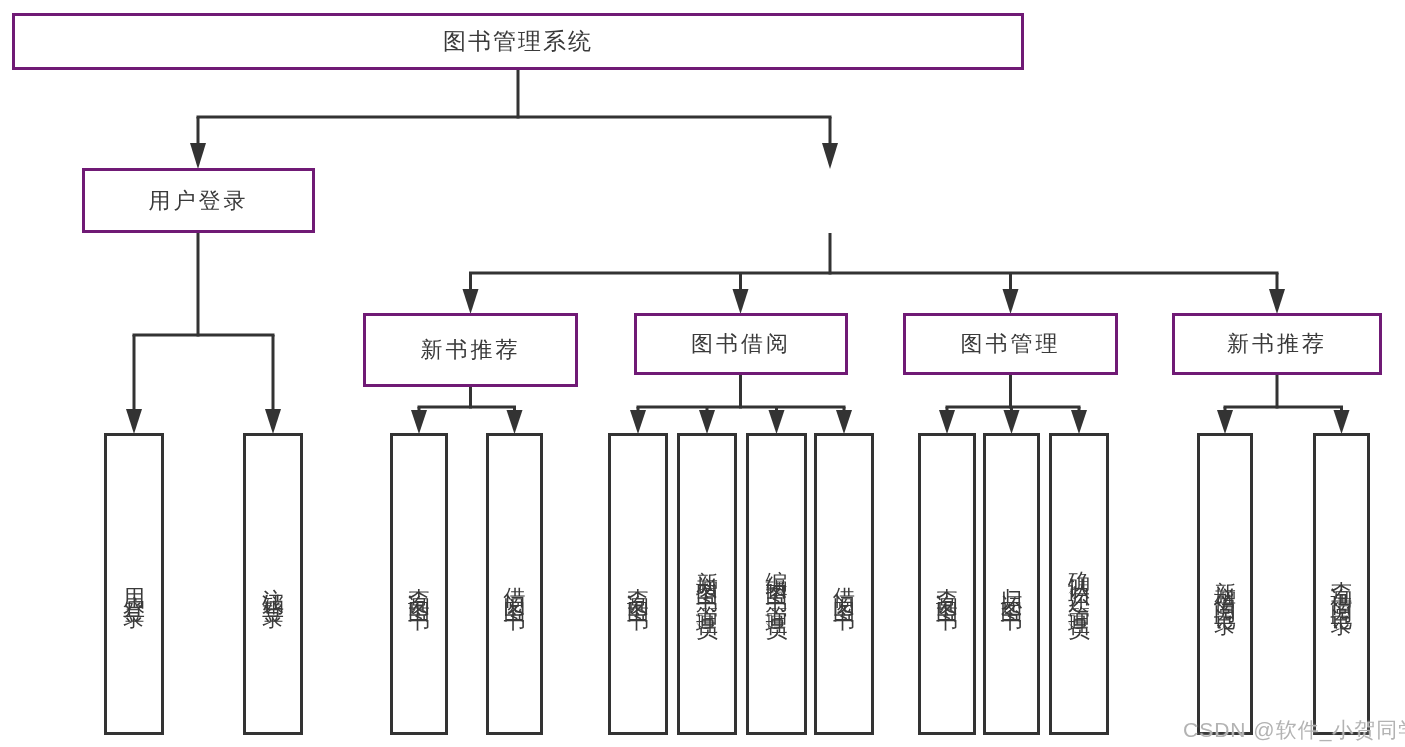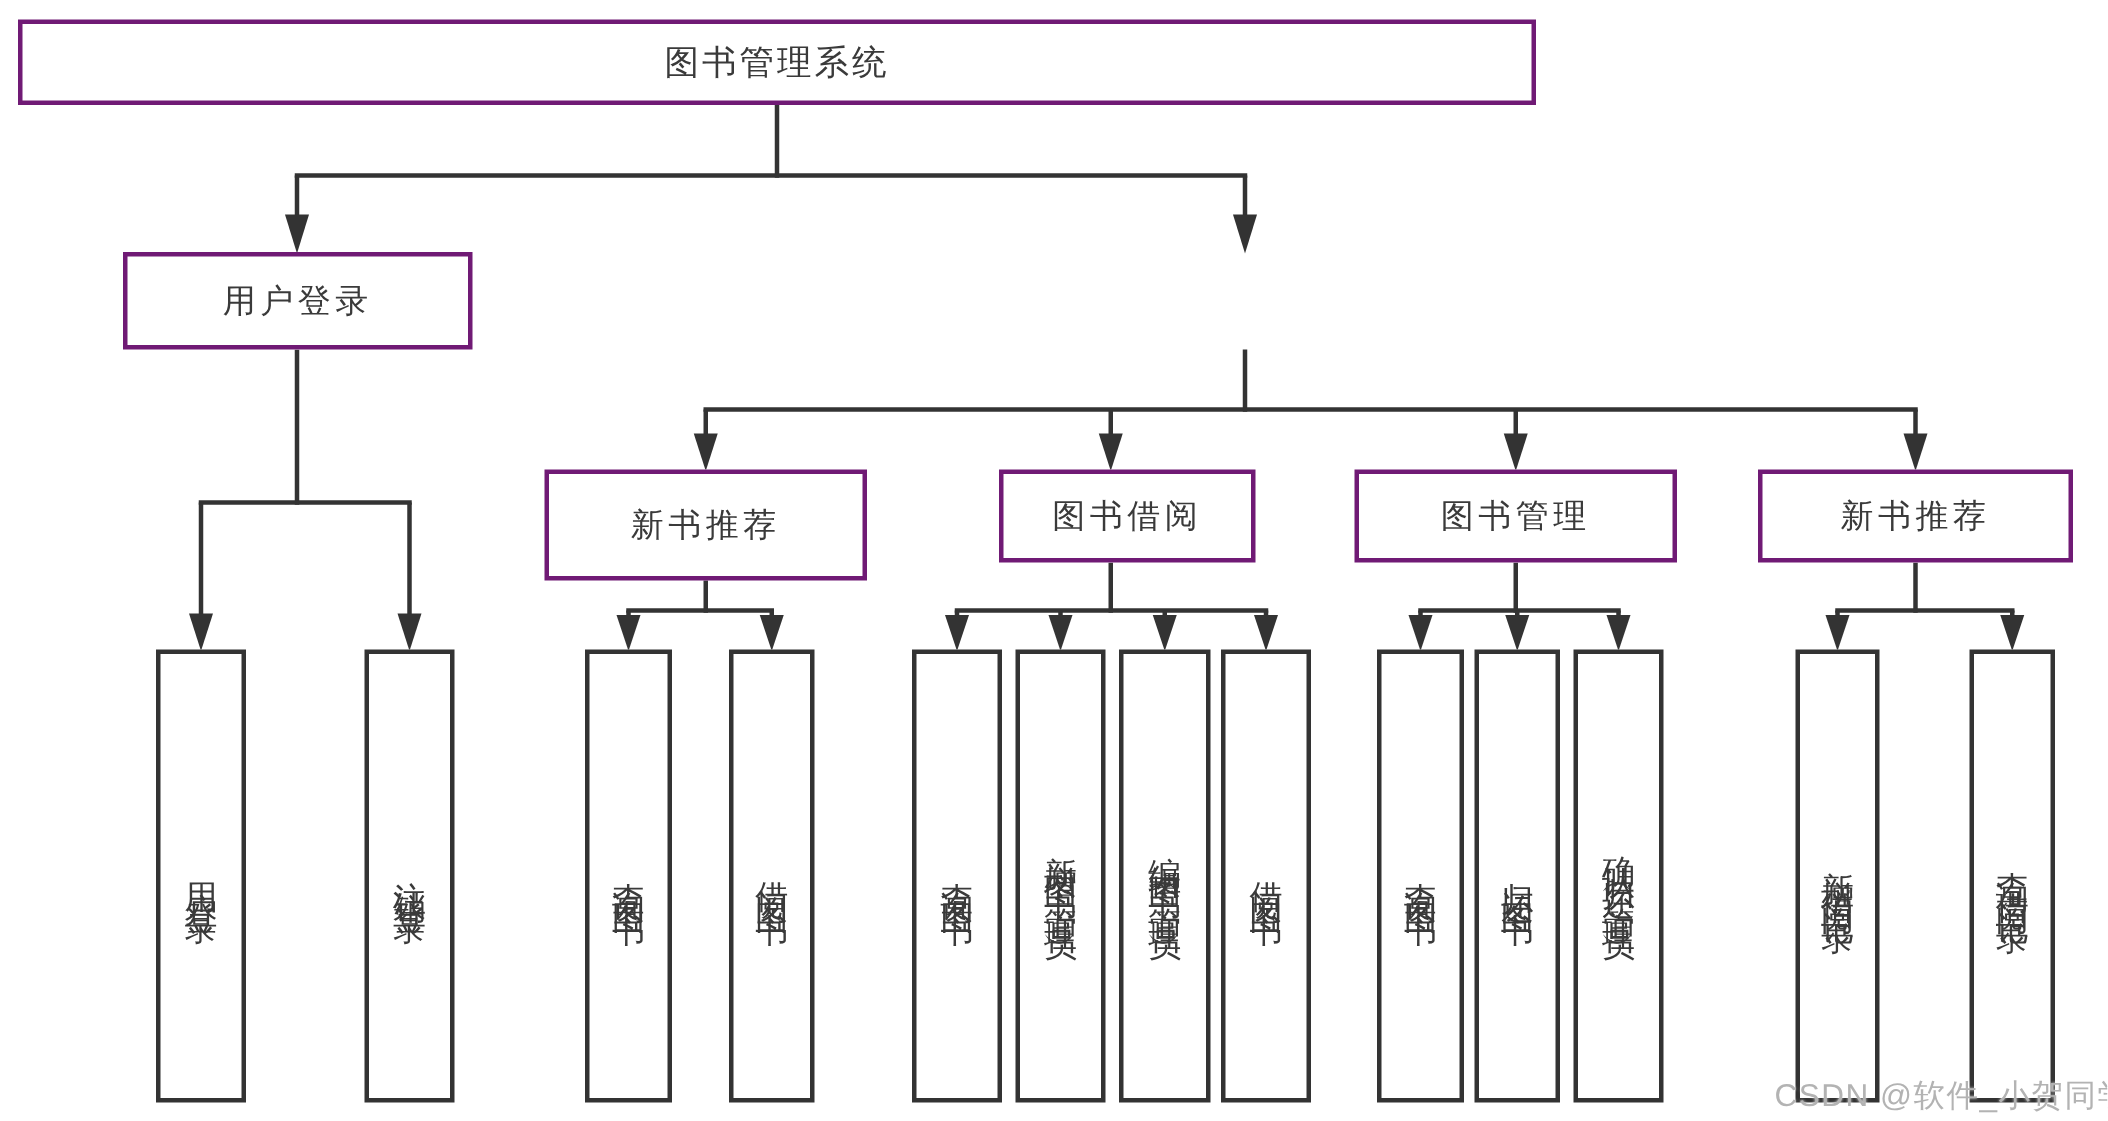--- a/index.html
+++ b/index.html
@@ -130,21 +130,21 @@
       <line x1="1341.5" y1="407" x2="1341.5" y2="414"></line>
       <polygon points="1333.5,410 1349.5,410 1341.5,434"></polygon>
     </g>
   </svg>
 
   <div class="hnode root" style="left:12px; top:13px; width:1012px; height:57px;">图书管理系统</div>
 
   <div class="hnode" style="left:82px; top:168px; width:233px; height:65px;">用户登录</div>
 
   <div class="hnode" style="left:363px; top:313px; width:215px; height:74px;">新书推荐</div>
-  <div class="hnode" style="left:666px; top:313px; width:171px; height:62px;">图书借阅</div>
+  <div class="hnode" style="left:634px; top:313px; width:214px; height:62px;">图书借阅</div>
   <div class="hnode" style="left:903px; top:313px; width:215px; height:62px;">图书管理</div>
   <div class="hnode" style="left:1172px; top:313px; width:210px; height:62px;">新书推荐</div>
 
   <div class="vnode" style="left:104px; top:433px; width:60px; height:302px;">用户登录</div>
   <div class="vnode" style="left:243px; top:433px; width:60px; height:302px;">注销登录</div>
 
   <div class="vnode" style="left:390px; top:433px; width:58px; height:302px;">查询图书</div>
   <div class="vnode" style="left:486px; top:433px; width:57px; height:302px;">借阅图书</div>
 
   <div class="vnode" style="left:608px; top:433px; width:60px; height:302px;">查询图书</div>

